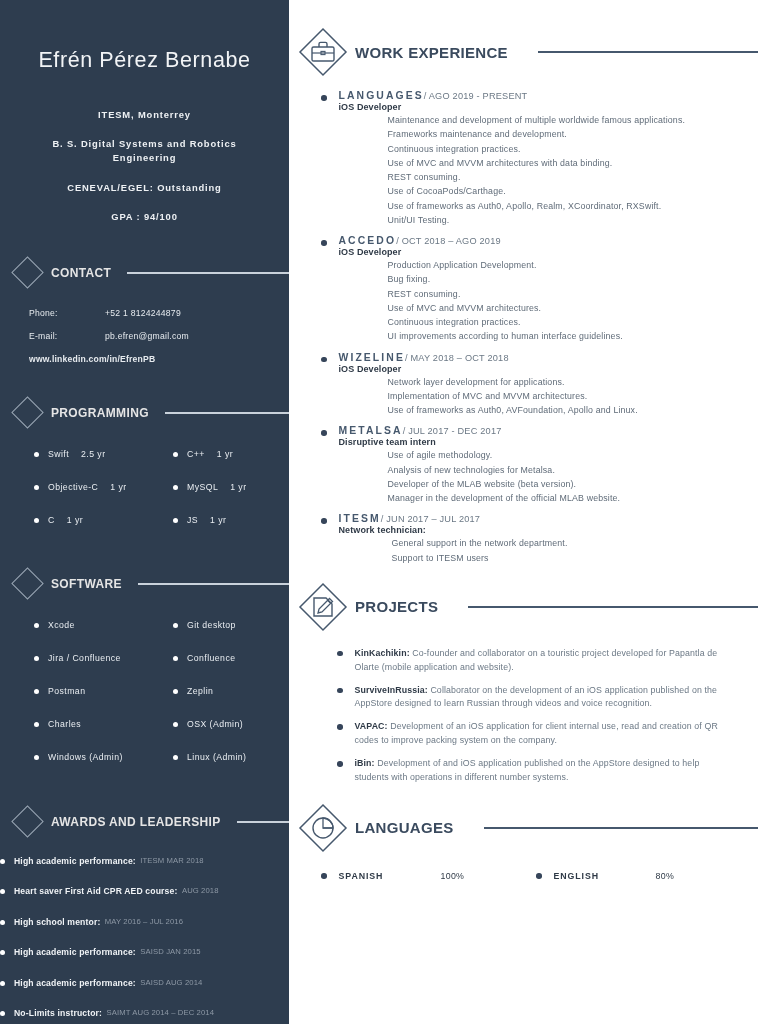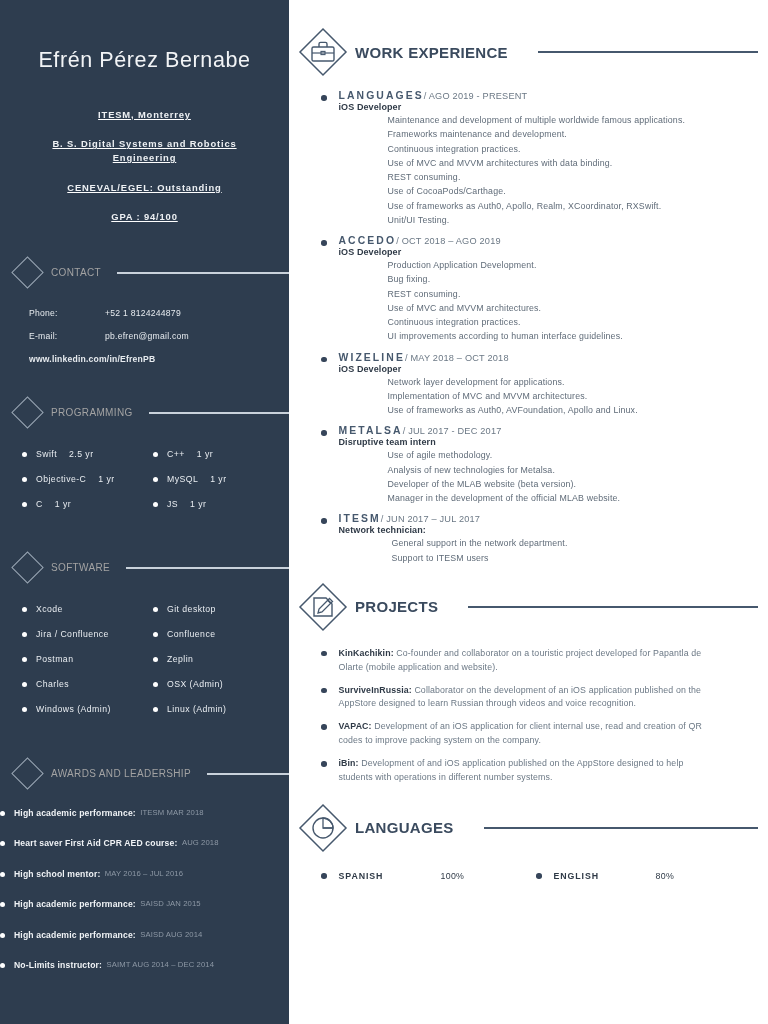--- a/index.html
+++ b/index.html
@@ -31,21 +31,20 @@
     letter-spacing: 0.6px;
     color: #f2f4f6;
     text-align: center;
     padding: 48px 14px 0 14px;
     line-height: 1.2;
   }
   .sb-edu {
     text-align: center;
     padding: 0 26px;
     margin-top: 34px;
-    text-decoration: underline;
   }
   .sb-edu-line {
     font-size: 9.4px;
     font-weight: bold;
     letter-spacing: 0.85px;
     color: #eef1f4;
     line-height: 1.45;
     margin-bottom: 16px;
   }
   .sb-edu-line:last-child { margin-bottom: 0; }
@@ -59,24 +58,24 @@
     height: 34px;
   }
   .diamond {
     width: 23px; height: 23px;
     flex: 0 0 23px;
     border: 1.1px solid #9aa7b5;
     transform: rotate(45deg);
     margin-right: 12px;
   }
   .sb-head-title {
-    font-size: 10px;
-    font-weight: normal;
+    font-size: 12px;
+    font-weight: bold;
     letter-spacing: 0.35px;
-    color: #a3a3a3;
+    color: #e5e5e5;
     white-space: nowrap;
   }
   .sb-head-rule {
     flex: 1 1 auto;
     height: 1.4px;
     background: #c9d2db;
     margin-left: 16px;
     margin-right: 0;
   }
 
@@ -86,22 +85,23 @@
   .contact-label { width: 76px; flex: 0 0 76px; }
   .contact-value { }
   .contact-link { font-size: 8.6px; color: #e7ebef; letter-spacing: 0.2px; font-weight: bold; }
 
   
   .grid2 {
     display: grid;
     grid-template-columns: 131px 1fr;
     column-gap: 0px;
     row-gap: 0px;
-    padding-left: 22px;
+    padding-left: 34px;
     margin-top: 19px;
+    gap: 8px;
   }
   .gitem {
     display: flex;
     align-items: flex-start;
     font-size: 8.7px;
     color: #eaeef2;
     height: 25px;
     letter-spacing: 0.45px;
   }
   .dot {
@@ -165,21 +165,21 @@
   .jtitle-row { font-size: 0; margin-bottom: 1px; }
   .jcompany {
     font-size: 10.4px; font-weight: bold; color: #46586d;
     letter-spacing: 2.1px;
   }
   .jdates { font-size: 9.2px; color: #6b7885; letter-spacing: 0.2px; }
   .jrole { font-size: 9px; font-weight: bold; color: #2f3a47; letter-spacing: 0.1px; margin-bottom: 1px; }
   .jbullets { padding-left: 49px; }
   .jbullet { font-size: 8.8px; color: #5f6b78; letter-spacing: 0.15px; line-height: 1.62; }
 
-  .projects { padding-left: 32px; padding-top: 14px; }
+  .projects { padding-left: 48px; padding-top: 14px; }
   .proj { display: flex; align-items: flex-start; margin-bottom: 9px; }
   .pdot { width: 5.5px; height: 5.5px; border-radius: 50%; background: #36455a; flex: 0 0 5.5px; margin-top: 4px; margin-right: 12px; }
   .ptext { font-size: 8.8px; color: #6b7885; line-height: 1.58; letter-spacing: 0.12px; max-width: 378px; }
   .pname { font-weight: bold; color: #2f3a47; }
 
   .langs { padding-left: 32px; padding-top: 17px; display: flex; }
   .lang { display: flex; align-items: center; }
   .lang:first-child { width: 215px; }
   .ldot { width: 5.5px; height: 5.5px; border-radius: 50%; background: #36455a; flex: 0 0 5.5px; margin-right: 12px; }
   .lname { font-size: 8.8px; font-weight: bold; color: #2f3a47; letter-spacing: 0.9px; width: 102px; }

